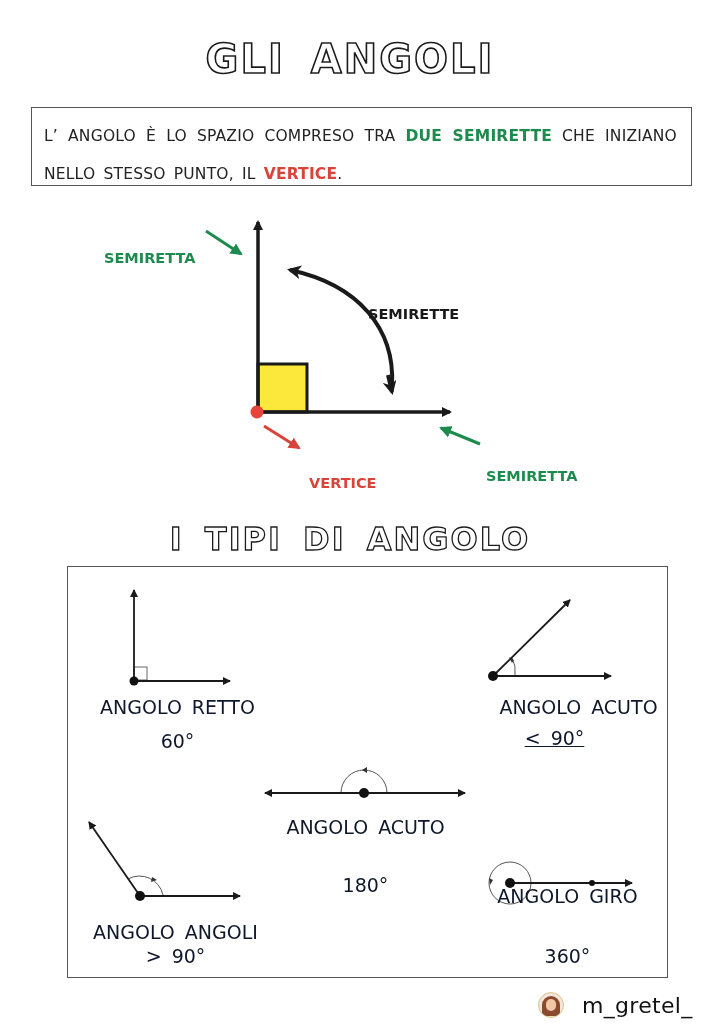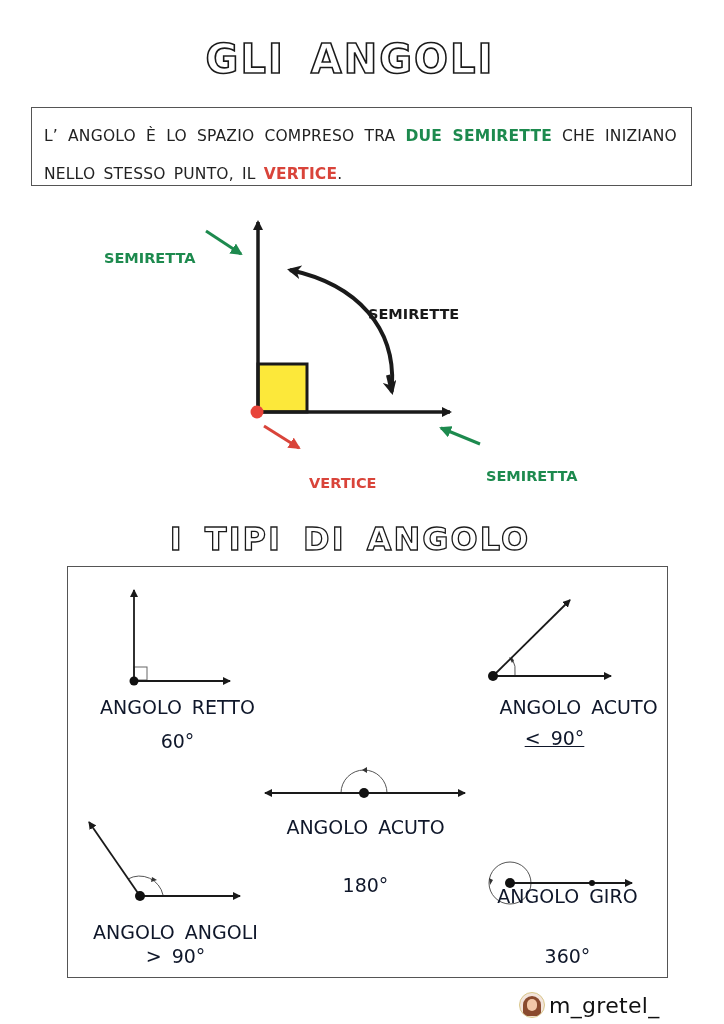--- a/index.html
+++ b/index.html
@@ -15,21 +15,21 @@
          font-size:15.5px; line-height:38px; letter-spacing:0.2px; word-spacing:3px; color:#222; }
   .def-line { display:block; white-space:nowrap; }
   .line1 { text-align:justify; text-align-last:justify; }
   .green { color:#1d8a4e; font-weight:bold; }
   .red { color:#d9443a; font-weight:bold; }
   svg { position:absolute; left:0; top:0; }
   .lbl { font-family:"DejaVu Sans", sans-serif;margin-top:32px; }
   #types-box { position:absolute; left:67px; top:566px; width:601px; height:412px;
          border:1.5px solid #555; box-sizing:border-box; }
   .tlabel { position:absolute; font-size:19px; color:#0f172a; text-align:center; white-space:nowrap; word-spacing:4px; }
-  #credit { position:absolute; left:519px; top:990px; height:30px; display:flex; align-items:center; gap:4px; }
+  #credit { position:absolute; left:538px; top:990px; height:30px; display:flex; align-items:center; gap:18px; }
   #avatar { width:26px; height:26px; border-radius:50%; border:1.5px solid #d9c78a; background:#f3e4dc;
             position:relative; overflow:hidden; box-sizing:border-box; }
   #avatar .hair { position:absolute; left:3px; top:3px; width:18px; height:20px; border-radius:9px 9px 4px 4px; background:#8a4a2e; }
   #avatar .face { position:absolute; left:7px; top:6px; width:10px; height:12px; border-radius:5px; background:#f2c7a8; }
   #credit-text { font-size:22px; color:#111; font-family:"DejaVu Sans", sans-serif; letter-spacing:0.3px; }
 </style>
 </head>
 <body>
 
 <div id="main-title" class="outline-title">GLI ANGOLI</div>

